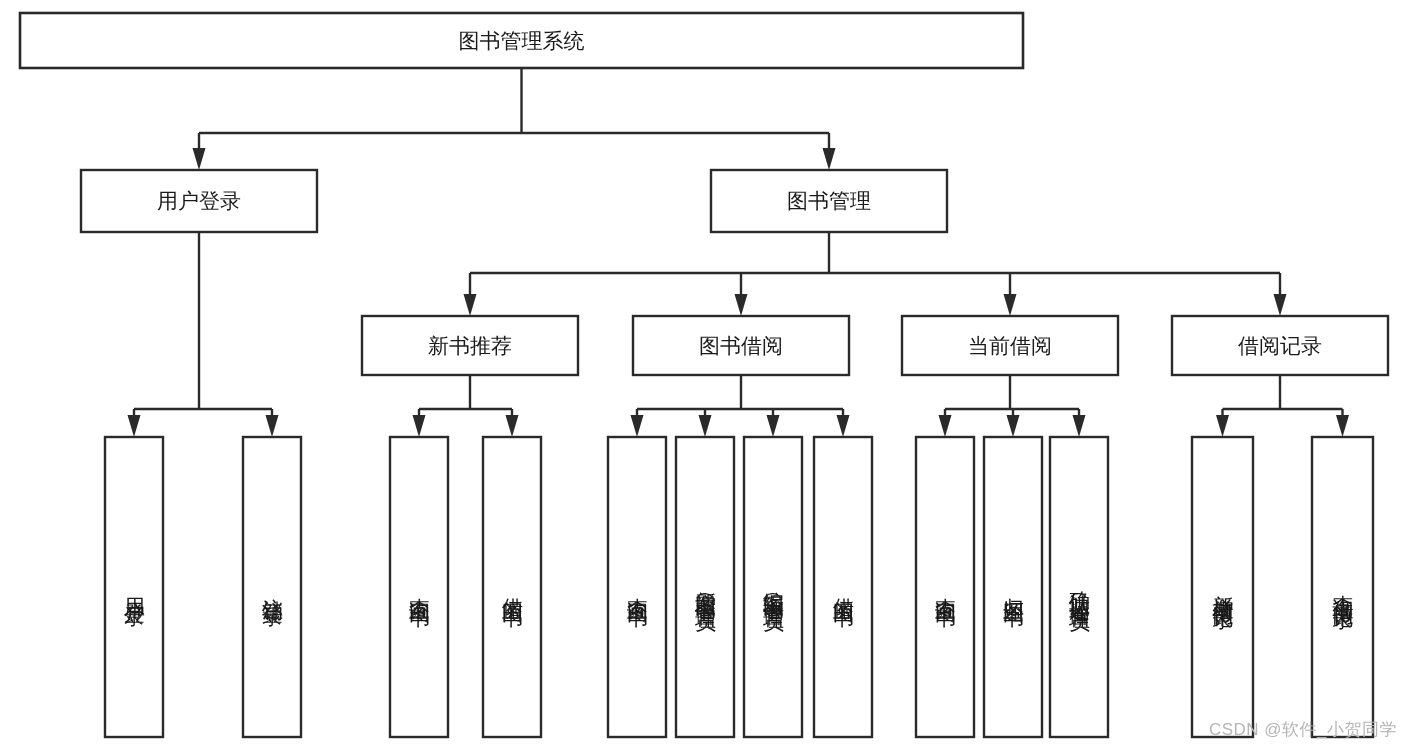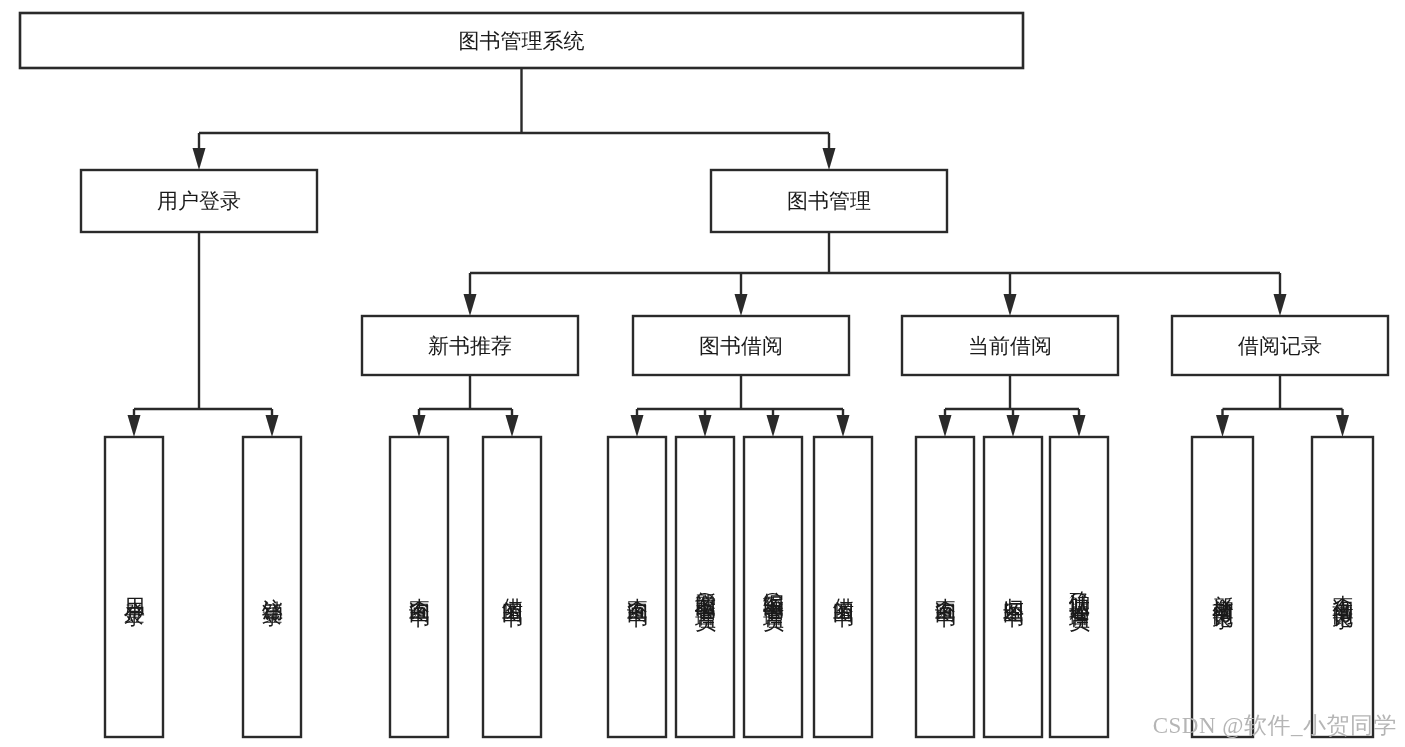--- a/index.html
+++ b/index.html
@@ -65,22 +65,22 @@
     font-size: 21px;
     line-height: 1.0;
     color: #1a1a1a;
     letter-spacing: 3px;
     white-space: nowrap;
   }
   .watermark {
     position: absolute;
     right: 8px;
     bottom: 6px;
-    font-family: Liberation Serif, serif;
-    font-size: 23px;
+    font-family: Liberation Sans, sans-serif;
+    font-size: 17px;
     color: #b5b5b5;
     letter-spacing: 0.5px;
     white-space: nowrap;
   }
 </style>
 </head>
 <body>
 
 <div id="diagram-root">
   <svg class="flow" viewBox="0 0 1405 747">

